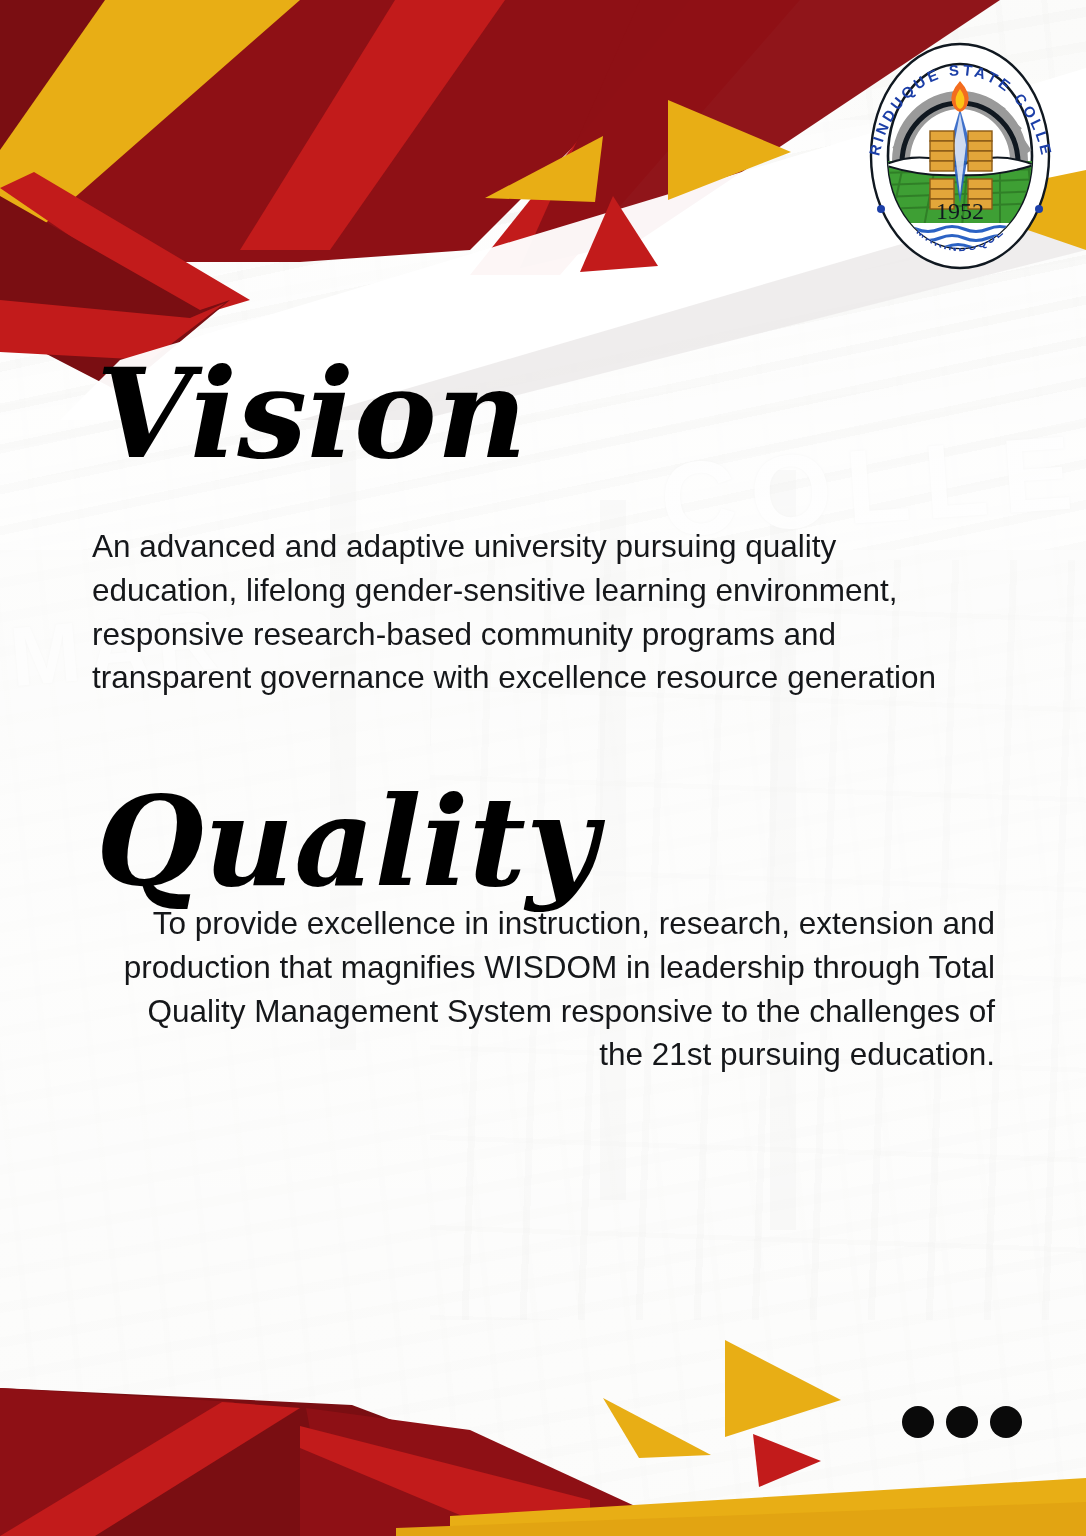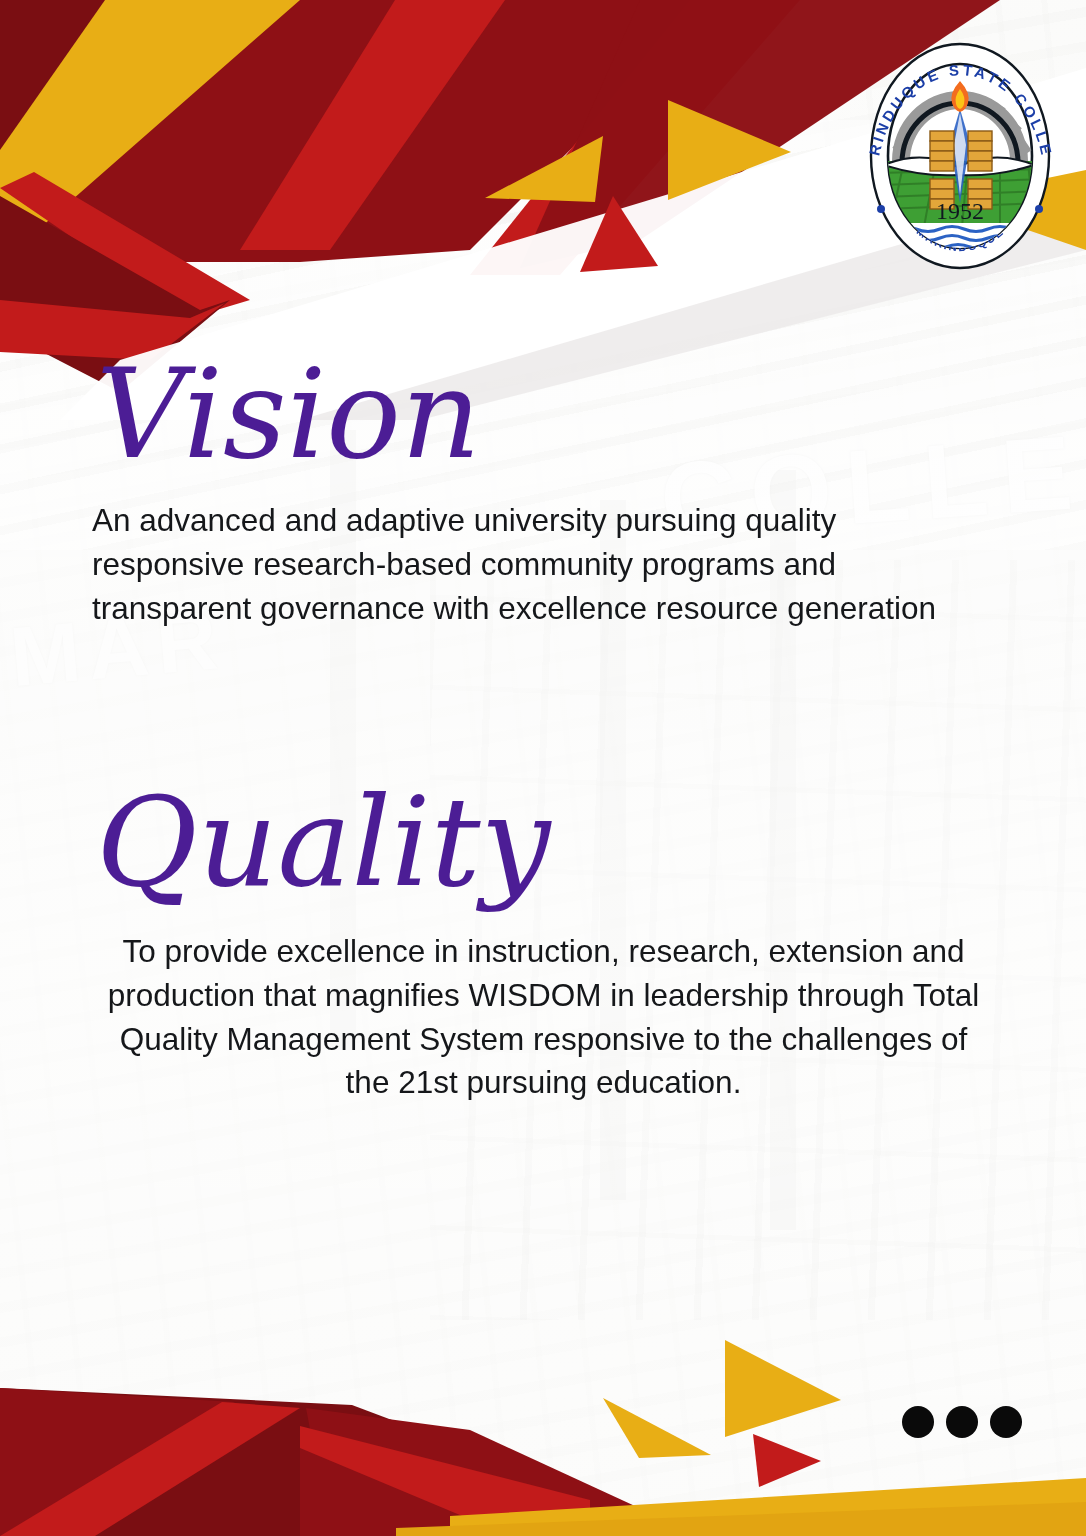--- a/index.html
+++ b/index.html
@@ -100,22 +100,22 @@
   .content {
     position: absolute;
     left: 90px;
     top: 0;
     width: 906px;
     height: 1536px;
   }
   .heading {
     font-family: "DejaVu Serif", serif;
     font-style: italic;
-    font-weight: normal;
-    color: #4c1d95;
+    font-weight: bold;
+    color: #000000;
     line-height: 1;
     white-space: nowrap;
   }
   .heading-vision {
     position: absolute;
     top: 352px;
     left: 6px;
     font-size: 124px;
   }
   .heading-mission {
@@ -128,22 +128,22 @@
     position: absolute;
     left: 2px;
     width: 903px;
     font-family: "Liberation Sans", sans-serif;
     font-size: 31.5px;
     line-height: 1.39;
     color: #15171a;
     text-align: justify;
     text-justify: inter-word;
   }
-  .vision-text { top: 499px; }
-  .mission-text { top: 930px; text-align: center; }
+  .vision-text { top: 525px; }
+  .mission-text { top: 902px; text-align: right; }
   .vision-text > span,
   .mission-text > span { display: block; }
 
   
   .dots {
     position: absolute;
     left: 902px;
     top: 1406px;
     display: flex;
     gap: 12px;
@@ -293,20 +293,21 @@
       </g>
     </svg>
   </div>
 
   <div class="content">
 
     <div class="heading heading-vision">Vision</div>
 
     <div class="body-text vision-text">
       <span>An advanced and adaptive university pursuing quality</span>
+      <span>education, lifelong gender-sensitive learning environment,</span>
       <span>responsive research-based community programs and</span>
       <span>transparent governance with excellence resource generation</span>
     </div>
 
     <div class="heading heading-mission">Quality</div>
 
     <div class="body-text mission-text">
       <span>To provide excellence in instruction, research, extension and</span>
       <span>production that magnifies WISDOM in leadership through Total</span>
       <span>Quality Management System responsive to the challenges of</span>

